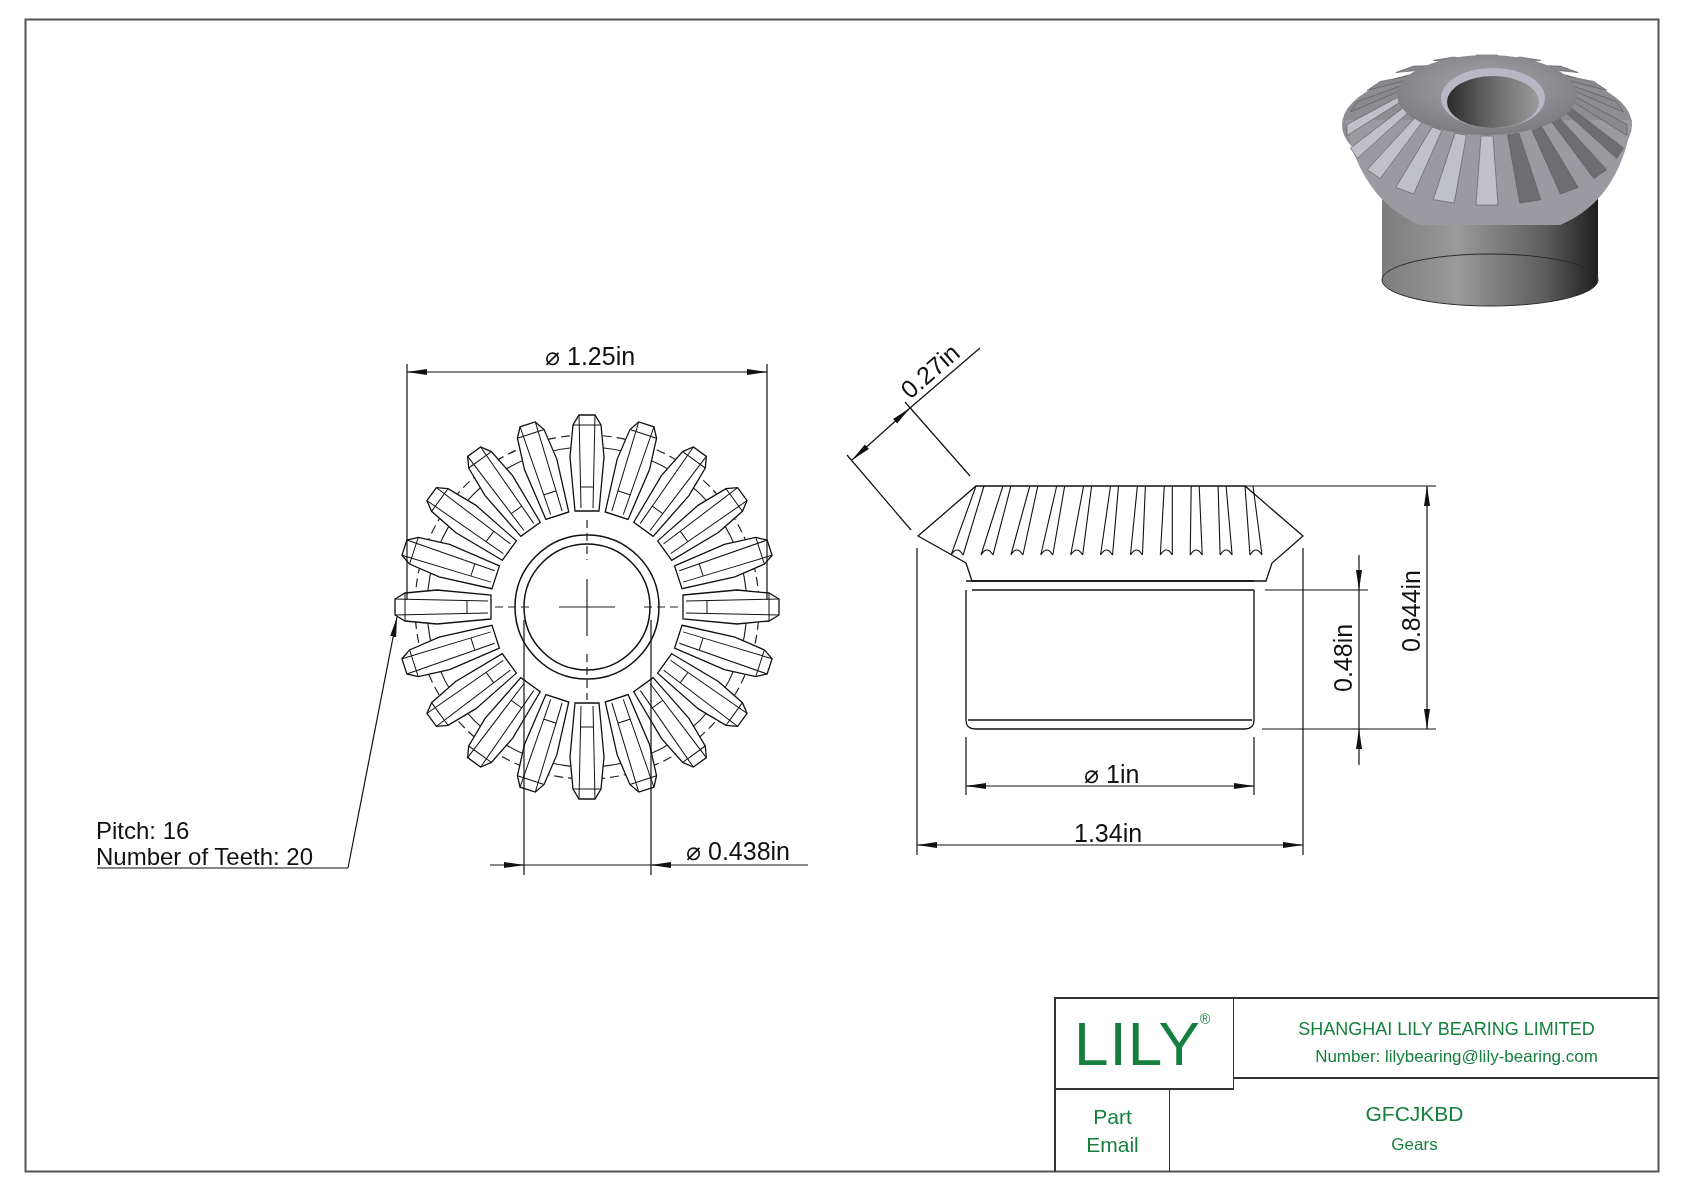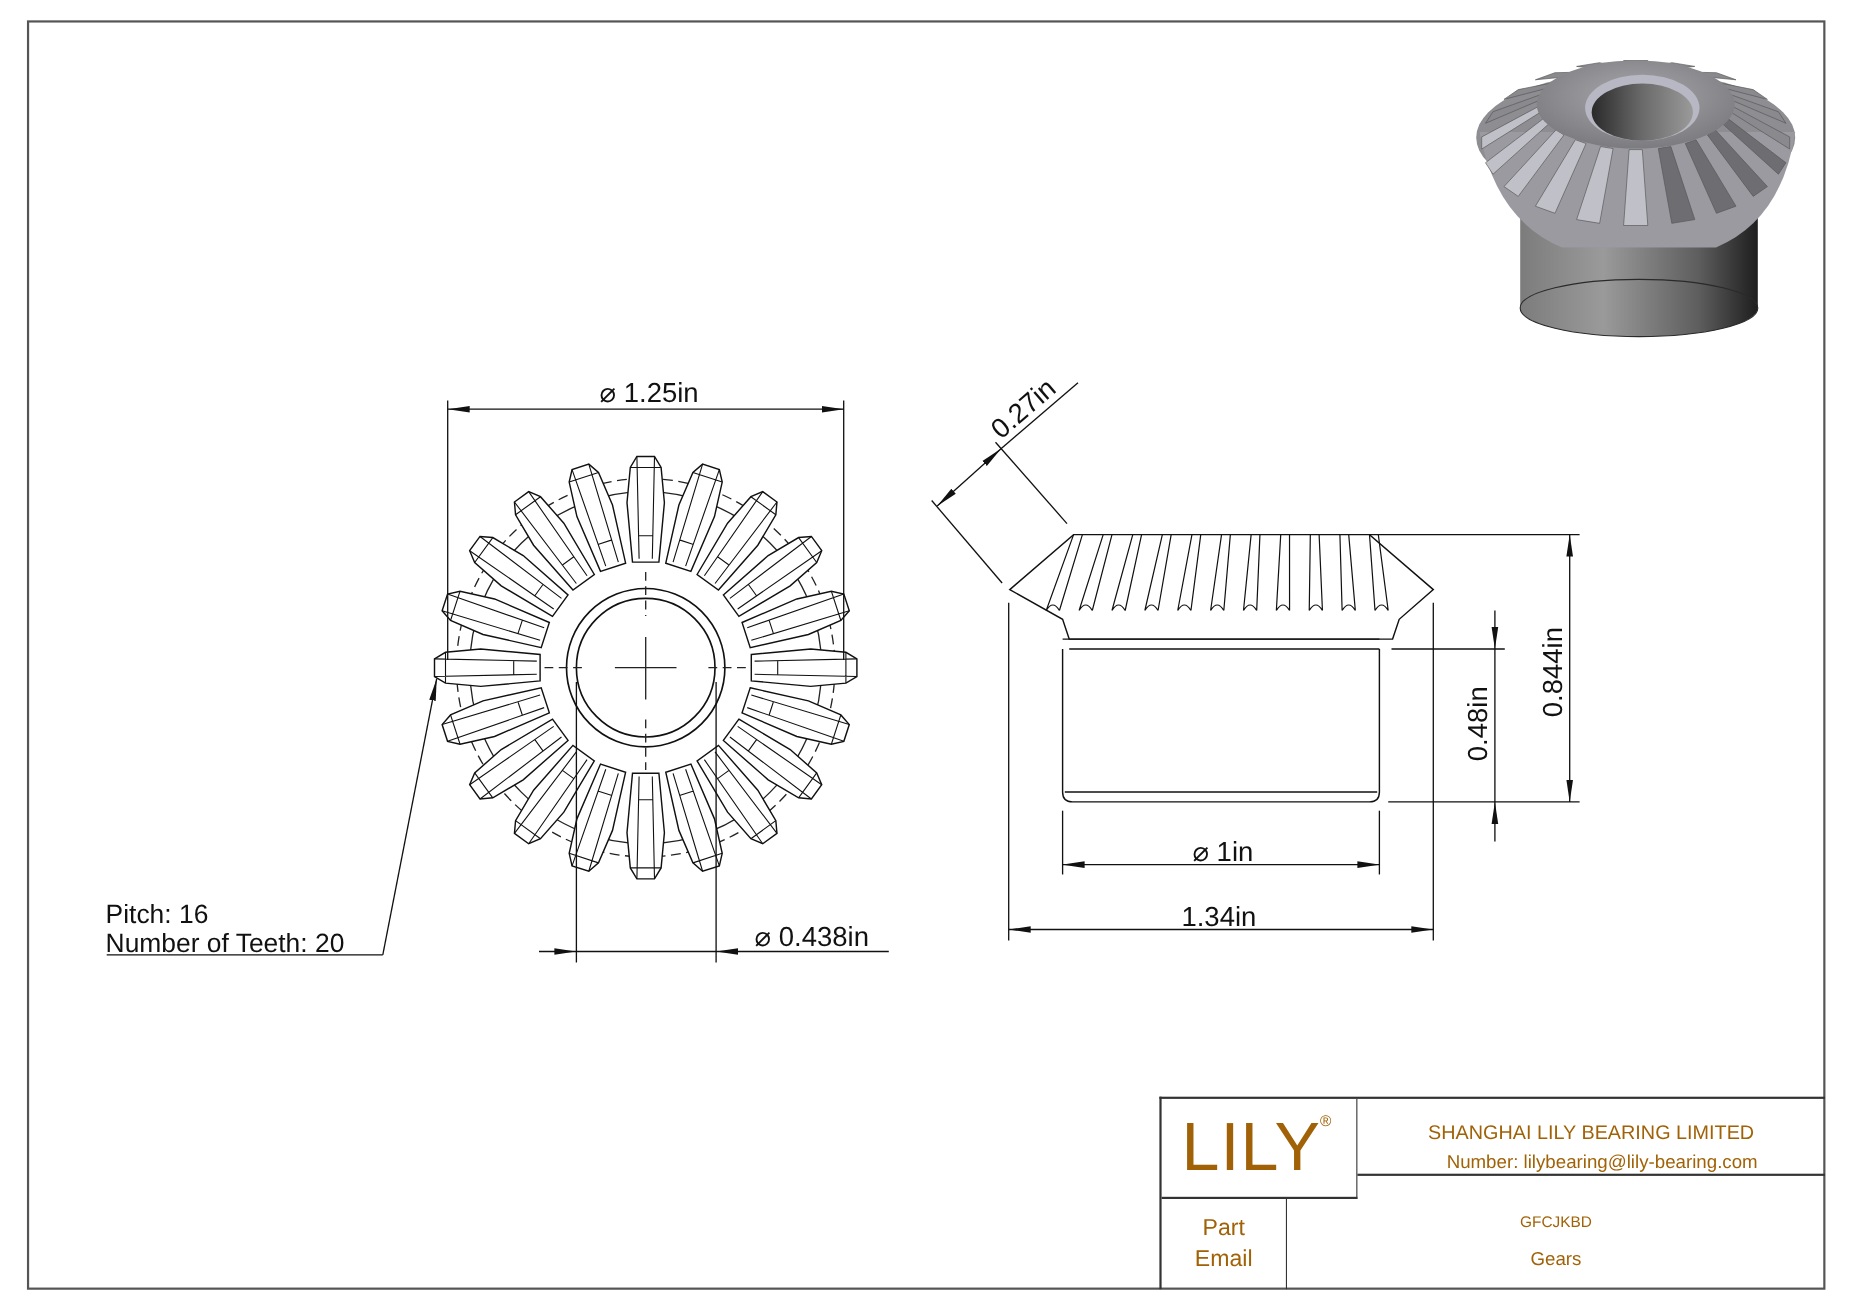--- a/index.html
+++ b/index.html
@@ -1,32 +1,32 @@
 <!DOCTYPE html>
 <html><head>
 <meta charset="utf-8">
 <style>
   html, body { margin: 0; padding: 0; background: #ffffff; }
   body { width: 1684px; height: 1191px; position: relative; overflow: hidden; font-family: "Liberation Sans", sans-serif; }
   #sheet { position: absolute; left: 0; top: 0; width: 1684px; height: 1191px; }
   .dimtxt { font-family: "Liberation Sans", sans-serif; font-size: 25px; fill: #111; }
   .lbl { font-family: "Liberation Sans", sans-serif; fill: #111; }
   #title-block { position: absolute; left: 1054px; top: 997px; width: 605px; height: 175px; box-sizing: border-box; border-top: 2px solid #333; border-left: 2px solid #333; }
-  .tb-cell { position: absolute; box-sizing: border-box; color: #a16207; text-align: center; }
+  .tb-cell { position: absolute; box-sizing: border-box; color: #15803d; text-align: center; }
   #tb-logo { left: 0; top: 0; width: 178px; height: 91px; border-right: 1.5px solid #333; border-bottom: 2px solid #333; }
   #tb-logo .logo-text { position: absolute; left: 18px; top: 14px; font-size: 62px; letter-spacing: 1px; line-height: 62px; }
   #tb-logo .reg { position: absolute; left: 144px; top: 12px; font-size: 14px; }
-  #tb-company { left: 178px; top: 0; width: 425px; height: 70px; border-bottom: 2px solid #333; }
+  #tb-company { left: 178px; top: 0; width: 425px; height: 80px; border-bottom: 2px solid #333; }
   #tb-company .name { position: absolute; left: 0; right: 0; top: 20px; font-size: 18px; }
   #tb-company .email { position: absolute; left: 20px; right: 0; top: 48px; font-size: 17px; }
   #tb-partlabel { left: 0; top: 91px; width: 114px; height: 82px; border-right: 1.5px solid #333; }
   #tb-partlabel .l1 { position: absolute; left: 0; right: 0; top: 15px; font-size: 21px; }
   #tb-partlabel .l2 { position: absolute; left: 0; right: 0; top: 43px; font-size: 21px; }
   #tb-partinfo { left: 114px; top: 91px; width: 489px; height: 82px; }
-  #tb-partinfo .pn { position: absolute; left: 0; right: 0; top: 12px; font-size: 14px; }
+  #tb-partinfo .pn { position: absolute; left: 0; right: 0; top: 12px; font-size: 21px; }
   #tb-partinfo .cat { position: absolute; left: 0; right: 0; top: 45px; font-size: 17px; }
 </style>
 </head>
 <body>
 
 <svg id="sheet" width="1684" height="1191" viewBox="0 0 1684 1191" xmlns="http://www.w3.org/2000/svg">
   <defs>
     <marker id="arr" viewBox="0 0 20 8" refX="20" refY="4" markerWidth="20" markerHeight="8" orient="auto-start-reverse" markerUnits="userSpaceOnUse">
       <path d="M0,1 L20,4 L0,7 Z" fill="#111"></path>
     </marker>

